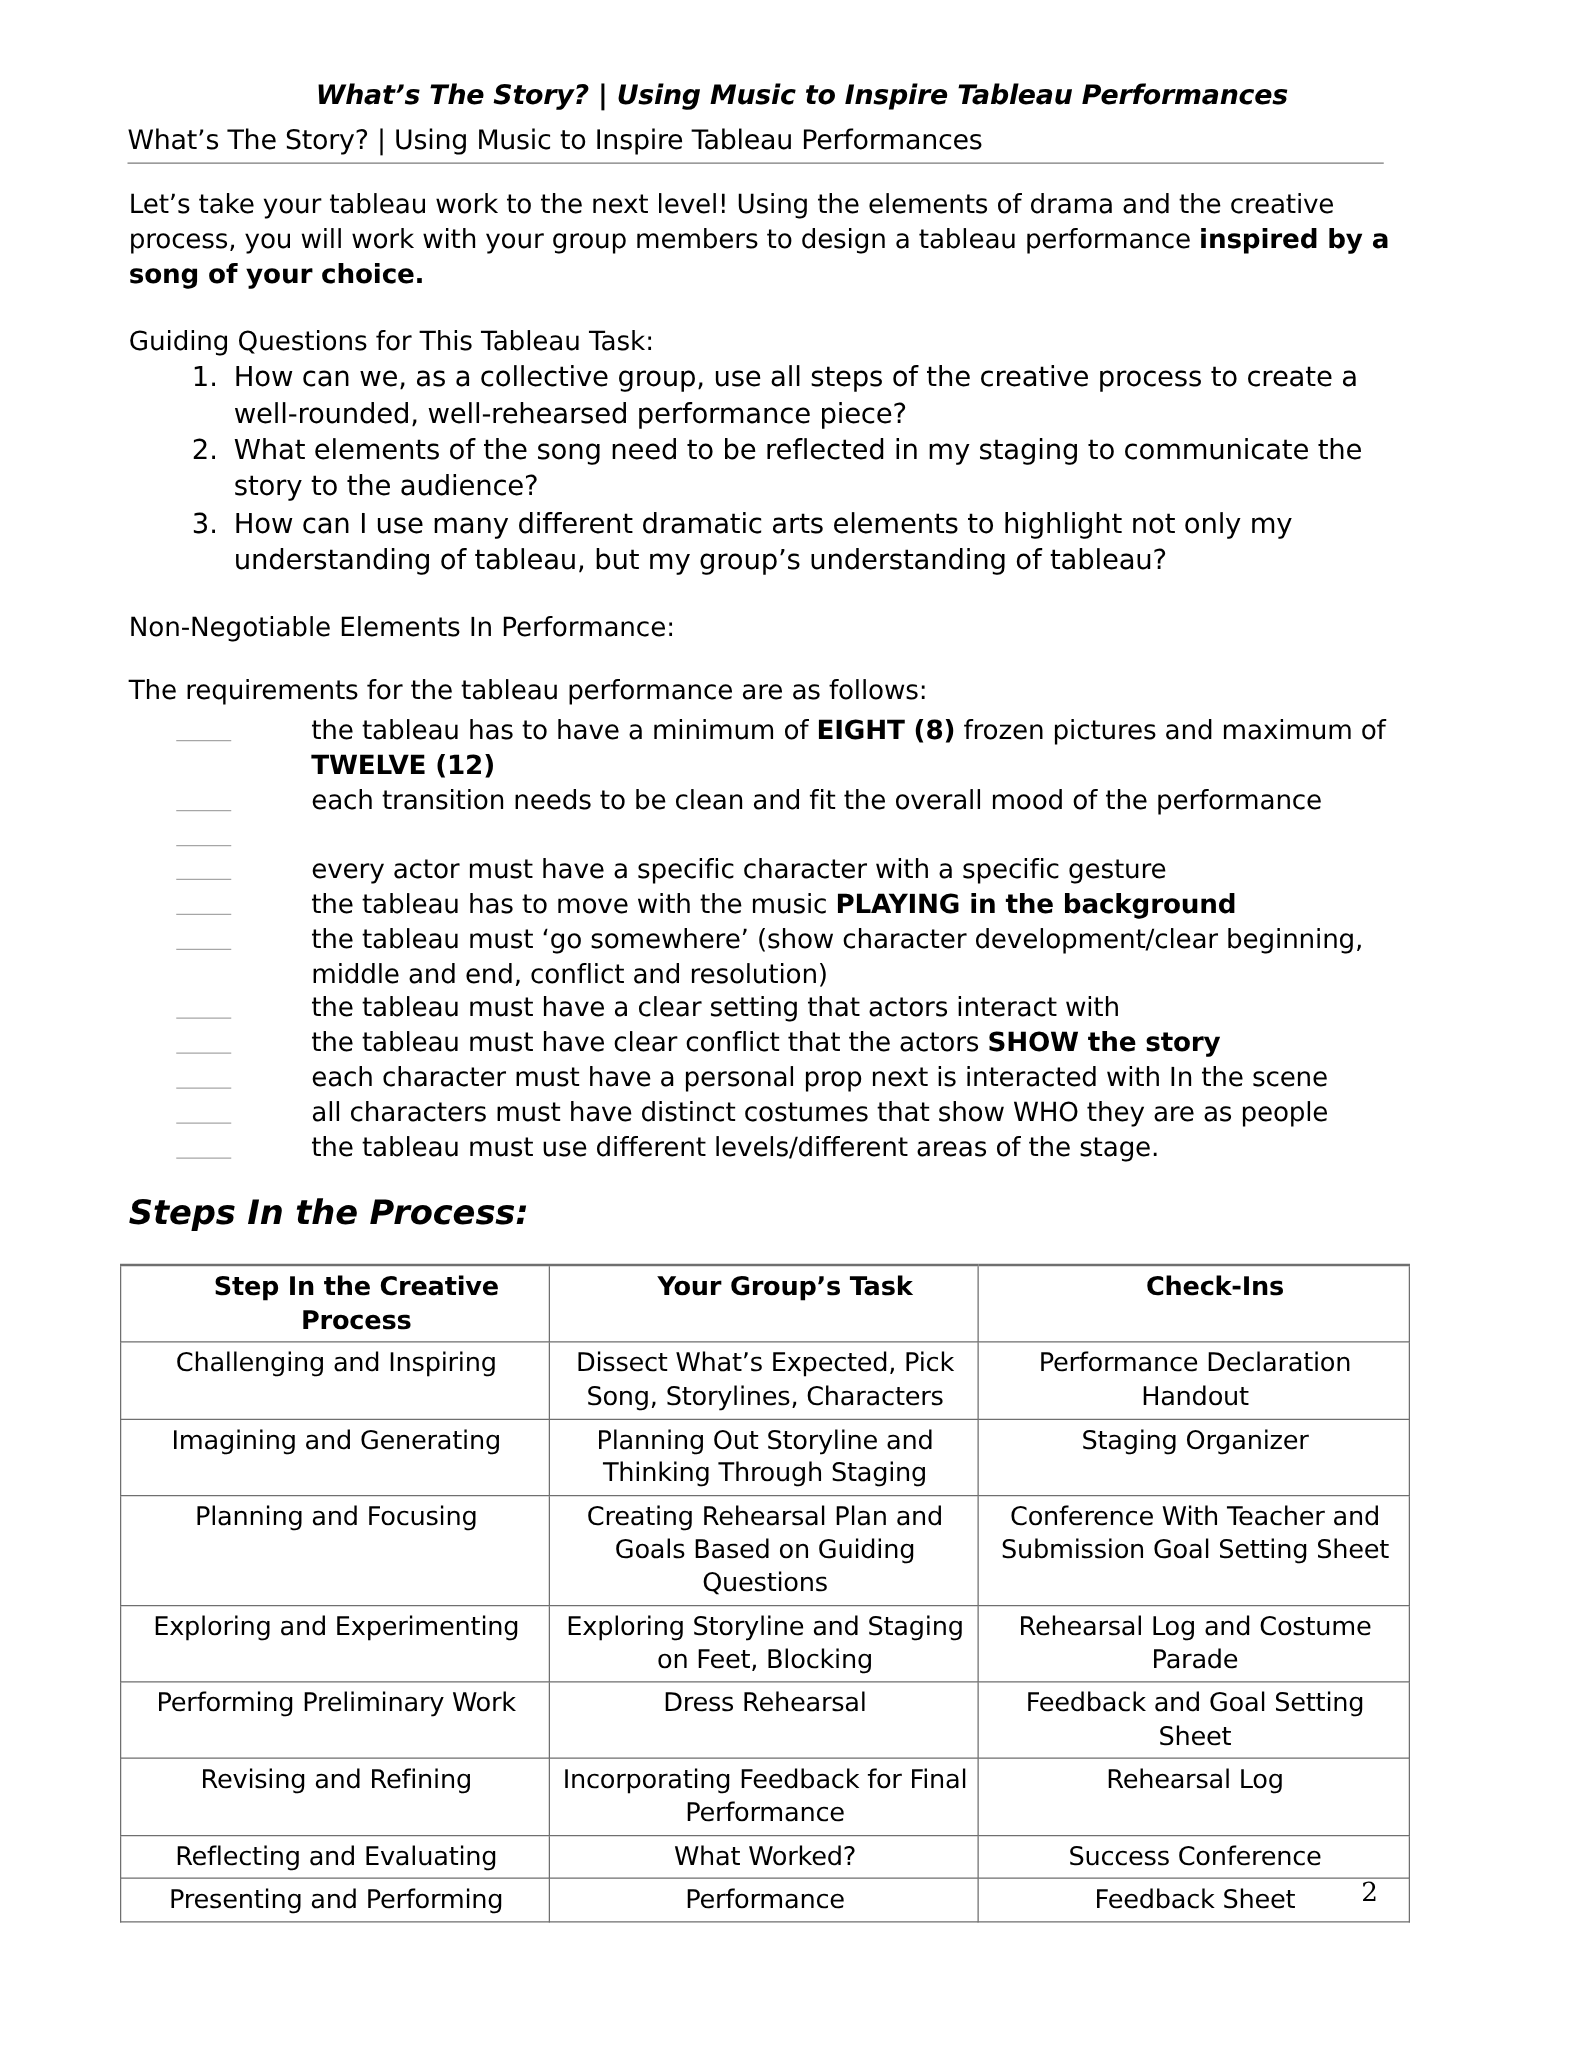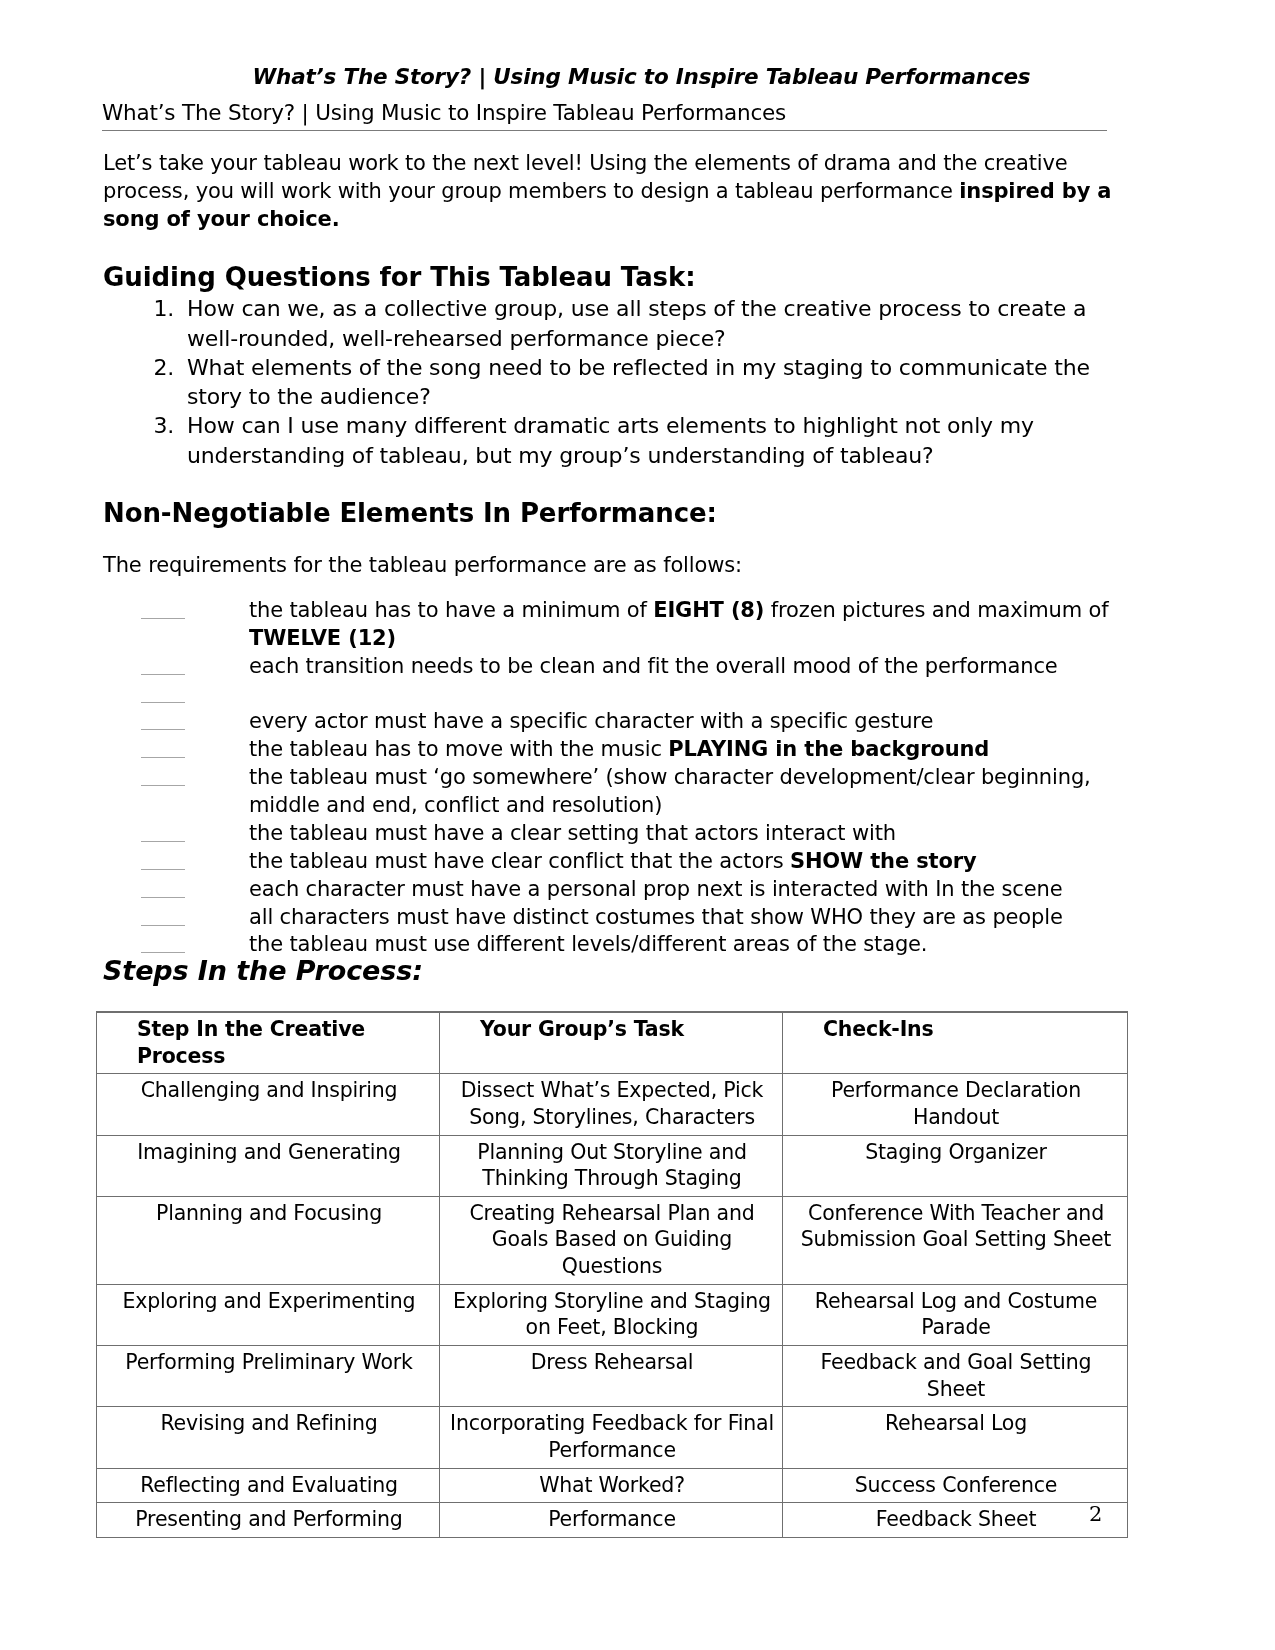--- a/index.html
+++ b/index.html
@@ -60,40 +60,40 @@
   }
   .para {
     margin: 0 0 0 0;
     letter-spacing: -0.15px;
   }
   .spacer-lg { height: 26px; }
   .spacer-md { height: 22px; }
   b, strong { font-weight: bold; }
 
   .section-head {
-    font-weight: bold;
-    font-size: 26px;
+    font-weight: normal;
+    font-size: 21px;
     letter-spacing: -0.1px;
   }
 
   
   ol.guiding {
     margin: 0;
     padding-left: 78px;
     font-size: 22px;
     line-height: 1.33;
   }
   ol.guiding li {
     padding-left: 6px;
     letter-spacing: -0.15px;
   }
 
   
   .reqs {
-    margin-top: 17px;
+    margin-top: 4px;
     font-size: 21px;
     line-height: 1.33;
   }
   .req-row {
     position: relative;
     padding-left: 146px;
     min-height: 27px;
     letter-spacing: -0.15px;
   }
   .req-blank {
@@ -130,21 +130,21 @@
   table.process td {
     border: 1.4px solid #6f6f6f;
     vertical-align: top;
     padding: 3px 6px 4px 8px;
     line-height: 1.3;
     letter-spacing: -0.2px;
     text-align: center;
   }
   table.process th {
     font-weight: bold;
-    text-align: left;
+    text-align: center;
     border-top-width: 2px;
     padding-left: 40px;
   }
   table.process col.c1 { width: 343px; }
   table.process col.c2 { width: 343px; }
   table.process col.c3 { width: 345px; }
 
   
   .page-number {
     position: absolute;

